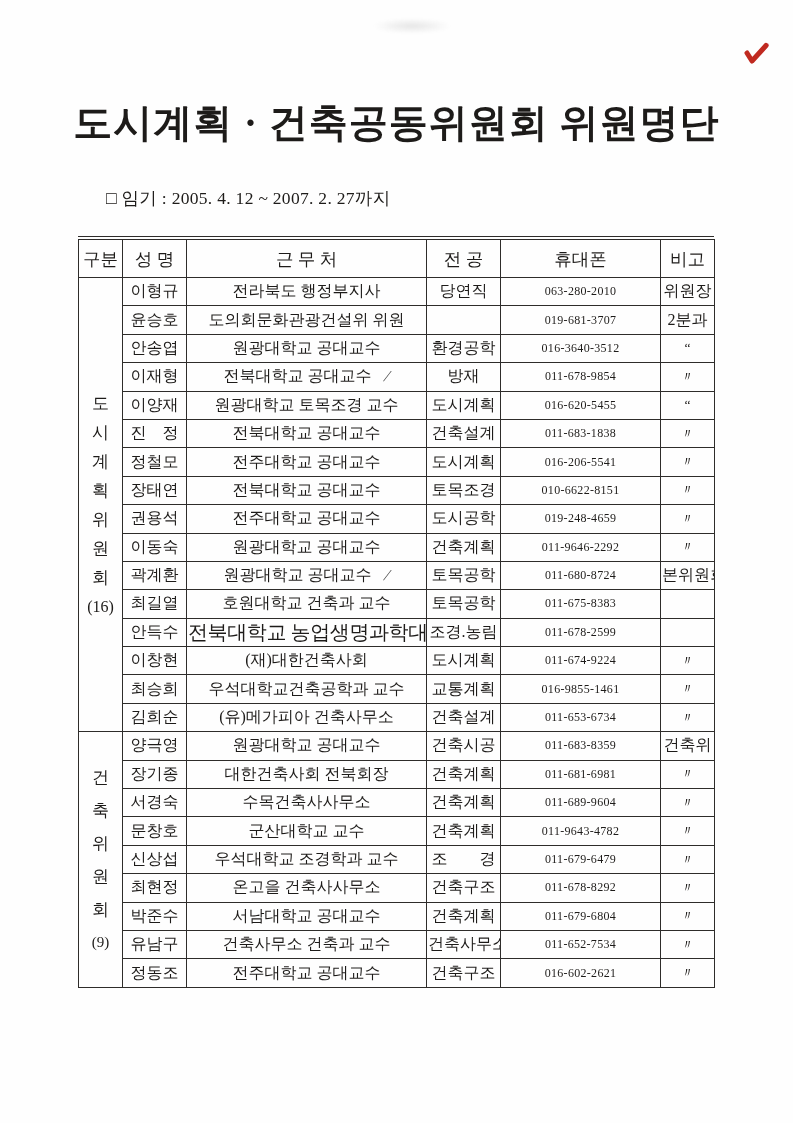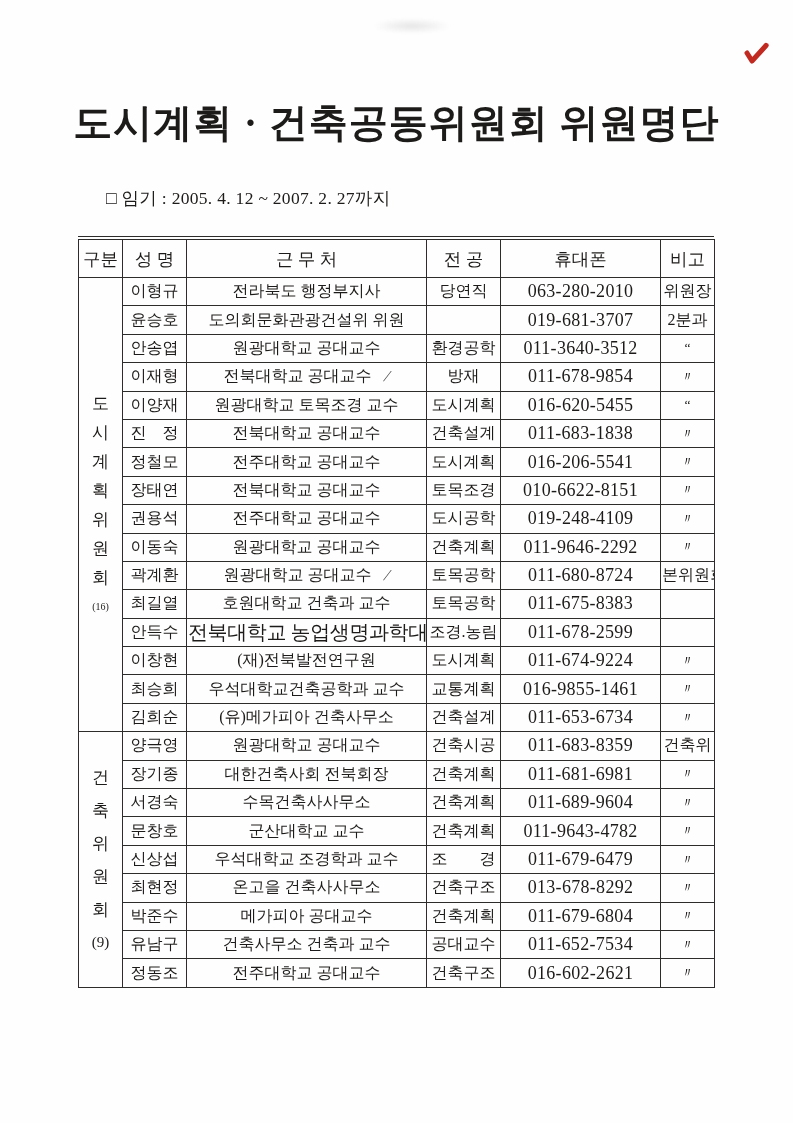--- a/index.html
+++ b/index.html
@@ -77,26 +77,26 @@
     font-weight: 400;
   }
   tr.bold-row td { font-weight: 400; }
   td.group-cell {
     font-size: 17px;
     font-weight: 500;
     padding: 0;
   }
   .gchar { display: block; }
   .g1 .gchar  { line-height: 29px; }
-  .g1 .gcount { line-height: 29px; font-size: 10px; font-family: Liberation Serif, serif; }
+  .g1 .gcount { line-height: 29px; font-size: 16px; font-family: Liberation Serif, serif; }
   .g2 .gchar  { line-height: 33px; }
   .g2 .gcount { line-height: 33px; font-size: 15px; }
   tr.bold-row td.group-cell { font-weight: 500; }
   td.ditto { font-size: 13.5px; }
-  td.phone-cell { font-size: 18px; letter-spacing: .3px; }
+  td.phone-cell { font-size: 12px; letter-spacing: .3px; }
   td.small-text { font-size: 20px; letter-spacing: -0.4px; }
   .pen-mark {
     font-style: italic;
     font-size: 15px;
     margin-left: 14px;
     color: #3a3a3a;
     transform: skewX(-15deg);
     display: inline-block;
   }
 </style>
@@ -158,21 +158,21 @@
             <td>윤승호</td>
             <td><span>도의회문화관광건설위 위원</span></td>
             <td></td>
             <td class="phone-cell">019-681-3707</td>
             <td>2분과</td>
           </tr>
           <tr>
             <td>안송엽</td>
             <td><span>원광대학교 공대교수</span></td>
             <td>환경공학</td>
-            <td class="phone-cell">011-3640-3512</td>
+            <td class="phone-cell">016-3640-3512</td>
             <td class="ditto">“</td>
           </tr>
           <tr>
             <td>이재형</td>
             <td><span>전북대학교 공대교수</span><span class="pen-mark">/</span></td>
             <td>방재</td>
             <td class="phone-cell">011-678-9854</td>
             <td class="ditto">〃</td>
           </tr>
           <tr>
@@ -200,21 +200,21 @@
             <td>장태연</td>
             <td><span>전북대학교 공대교수</span></td>
             <td>토목조경</td>
             <td class="phone-cell">010-6622-8151</td>
             <td class="ditto">〃</td>
           </tr>
           <tr>
             <td>권용석</td>
             <td><span>전주대학교 공대교수</span></td>
             <td>도시공학</td>
-            <td class="phone-cell">019-248-4109</td>
+            <td class="phone-cell">019-248-4659</td>
             <td class="ditto">〃</td>
           </tr>
           <tr>
             <td>이동숙</td>
             <td><span>원광대학교 공대교수</span></td>
             <td>건축계획</td>
             <td class="phone-cell">011-9646-2292</td>
             <td class="ditto">〃</td>
           </tr>
           <tr>
@@ -233,21 +233,21 @@
           </tr>
           <tr>
             <td>안득수</td>
             <td class="small-text"><span>전북대학교 농업생명과학대학 교수</span></td>
             <td>조경.농림</td>
             <td class="phone-cell">011-678-2599</td>
             <td></td>
           </tr>
           <tr>
             <td>이창현</td>
-            <td><span>(재)전북발전연구원</span></td>
+            <td><span>(재)대한건축사회</span></td>
             <td>도시계획</td>
             <td class="phone-cell">011-674-9224</td>
             <td class="ditto">〃</td>
           </tr>
           <tr>
             <td>최승희</td>
             <td><span>우석대학교건축공학과 교수</span></td>
             <td>교통계획</td>
             <td class="phone-cell">016-9855-1461</td>
             <td class="ditto">〃</td>
@@ -299,34 +299,34 @@
             <td>신상섭</td>
             <td><span>우석대학교 조경학과 교수</span></td>
             <td>조　　경</td>
             <td class="phone-cell">011-679-6479</td>
             <td class="ditto">〃</td>
           </tr>
           <tr class="bold-row">
             <td>최현정</td>
             <td><span>온고을 건축사사무소</span></td>
             <td>건축구조</td>
-            <td class="phone-cell">013-678-8292</td>
+            <td class="phone-cell">011-678-8292</td>
             <td class="ditto">〃</td>
           </tr>
           <tr class="bold-row">
             <td>박준수</td>
-            <td><span>메가피아 공대교수</span></td>
+            <td><span>서남대학교 공대교수</span></td>
             <td>건축계획</td>
             <td class="phone-cell">011-679-6804</td>
             <td class="ditto">〃</td>
           </tr>
           <tr class="bold-row">
             <td>유남구</td>
             <td><span>건축사무소 건축과 교수</span></td>
-            <td>공대교수</td>
+            <td>건축사무소</td>
             <td class="phone-cell">011-652-7534</td>
             <td class="ditto">〃</td>
           </tr>
           <tr class="bold-row">
             <td>정동조</td>
             <td><span>전주대학교 공대교수</span></td>
             <td>건축구조</td>
             <td class="phone-cell">016-602-2621</td>
             <td class="ditto">〃</td>
           </tr>

